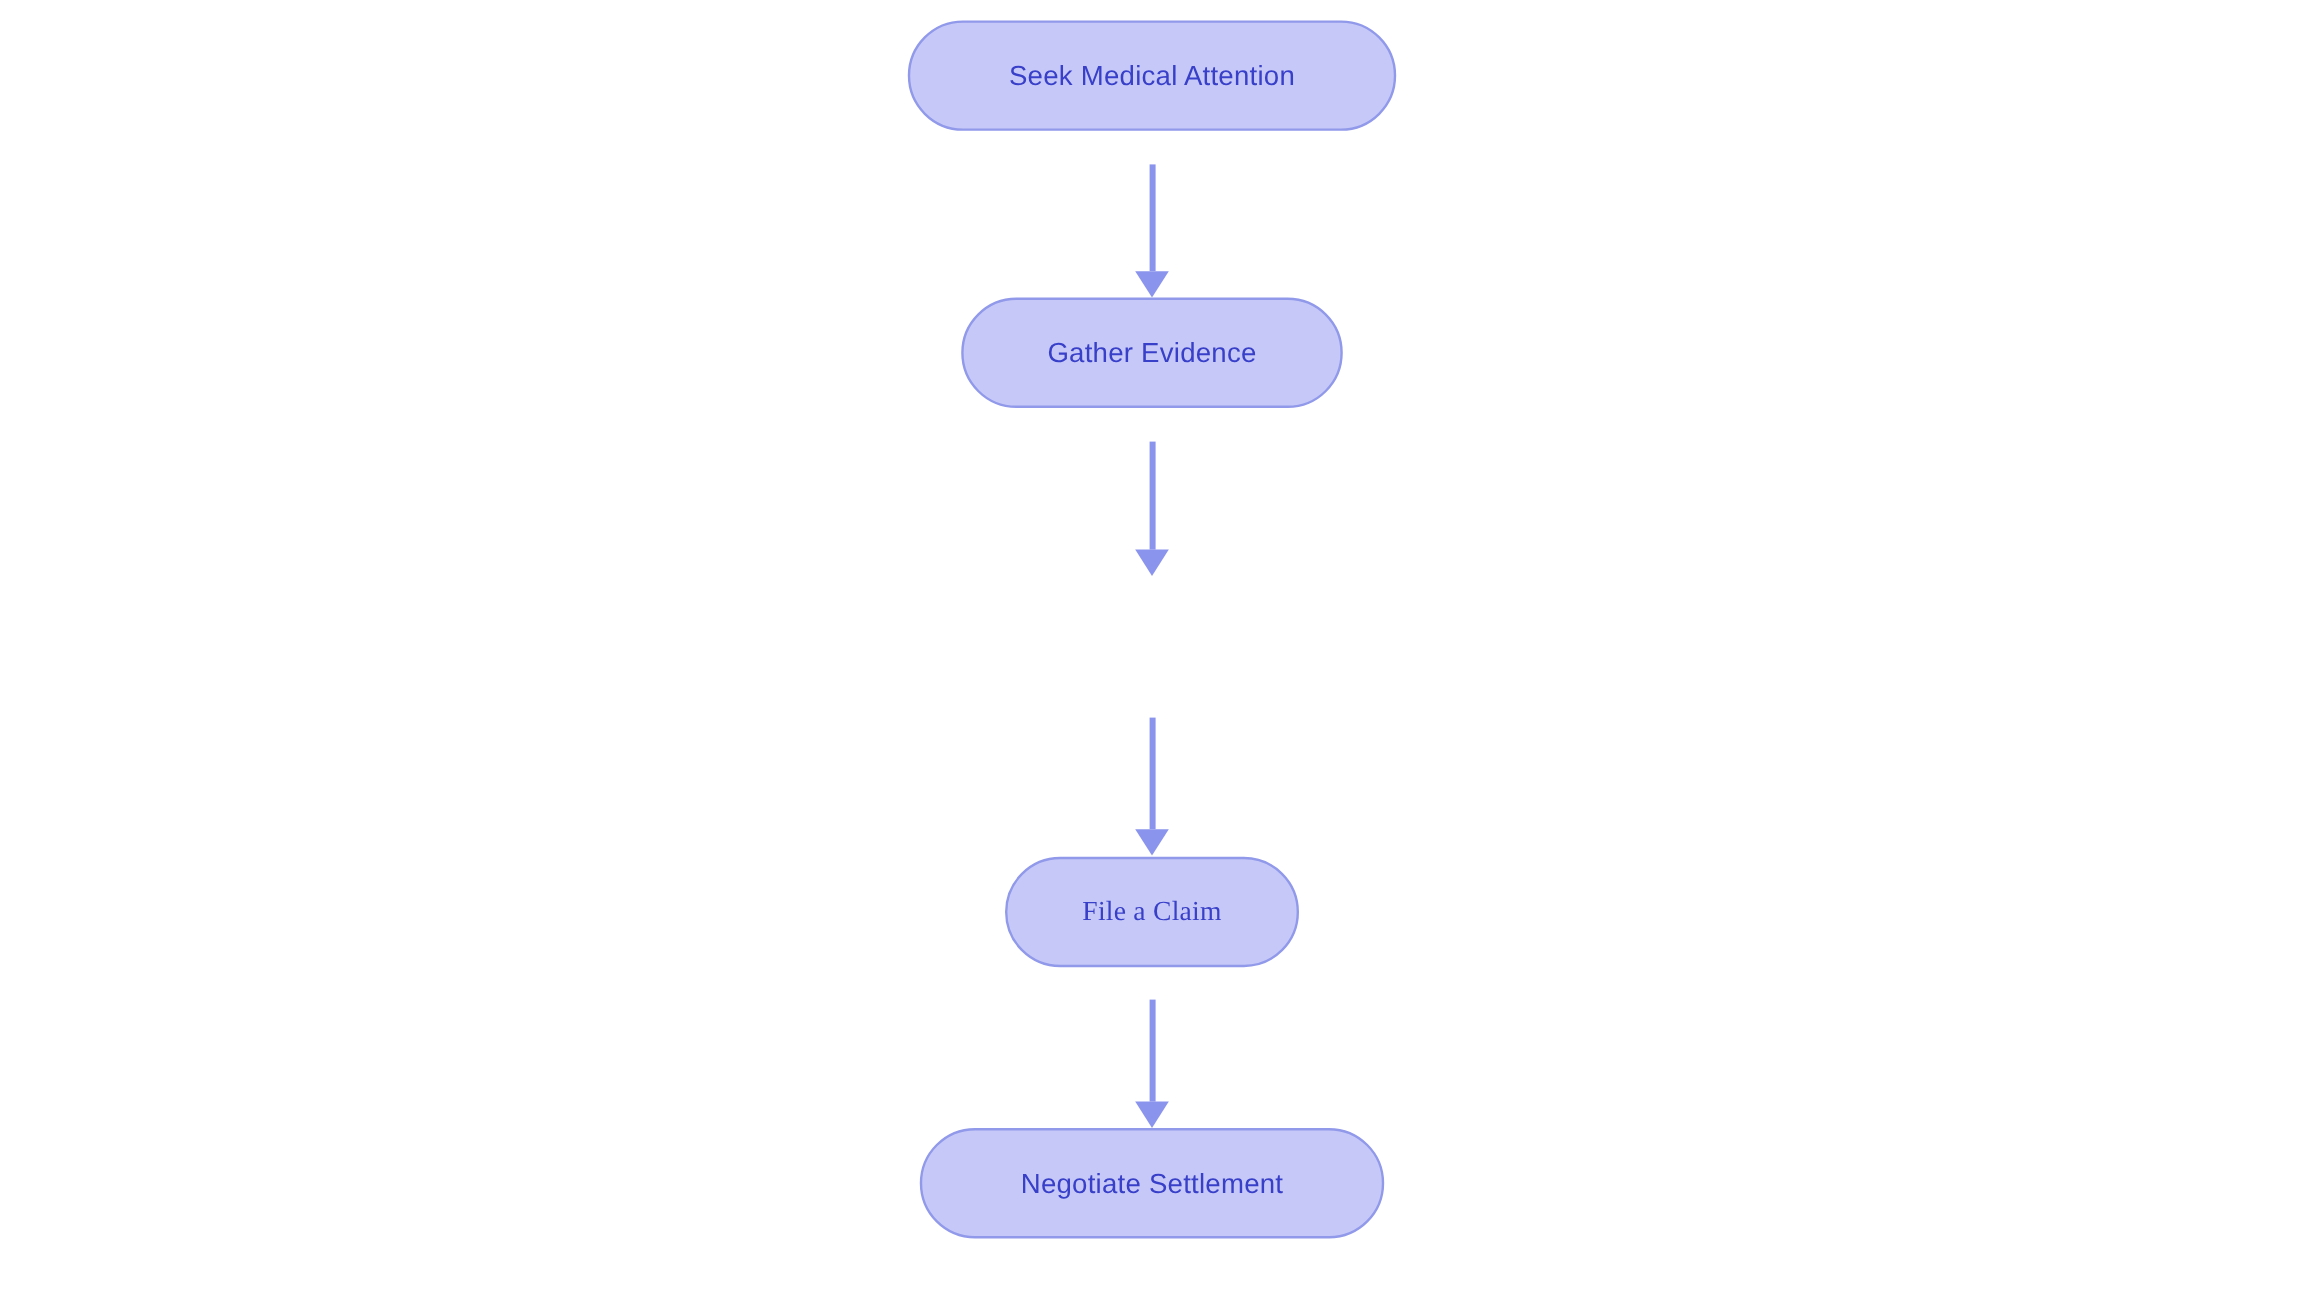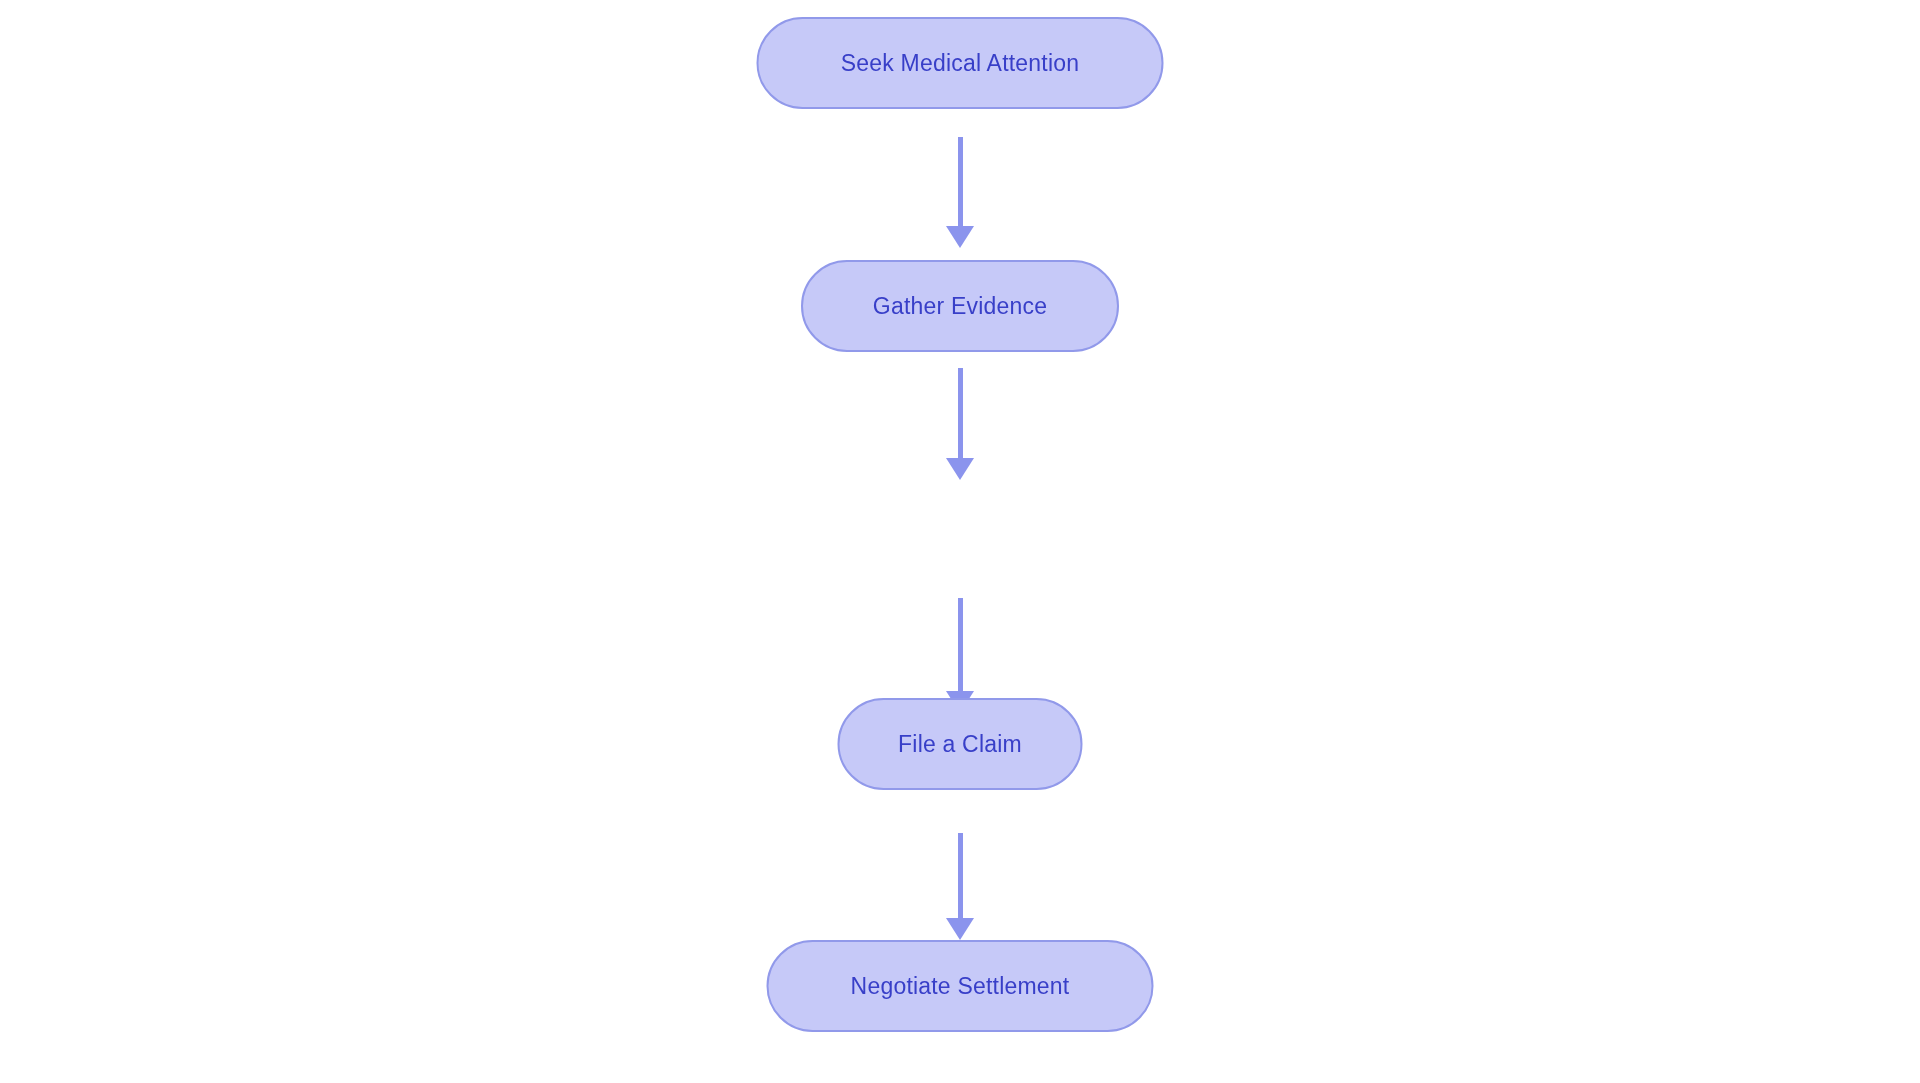--- a/index.html
+++ b/index.html
@@ -31,23 +31,23 @@
     border: 2px solid var(--node-border);
     display: flex;
     align-items: center;
     justify-content: center;
     color: var(--node-text);
     font-size: 23px;
     letter-spacing: 0.2px;
     white-space: nowrap;
   }
   .n1 { top: 17px;  width: 407px; }
-  .n2 { top: 248px; width: 318px; margin-top: 12px; }
+  .n2 { top: 248px; width: 318px; }
   .n3 { top: 480px; width: 328px; }
-  .n4 { top: 698px; width: 245px; }
+  .n4 { top: 714px; width: 245px; font-family: Liberation Serif, serif; }
   .n5 { top: 940px; width: 387px; }
 
   .flow-arrow {
     position: absolute;
     left: 50%;
     transform: translateX(-50%);
     display: flex;
     flex-direction: column;
     align-items: center;
   }

